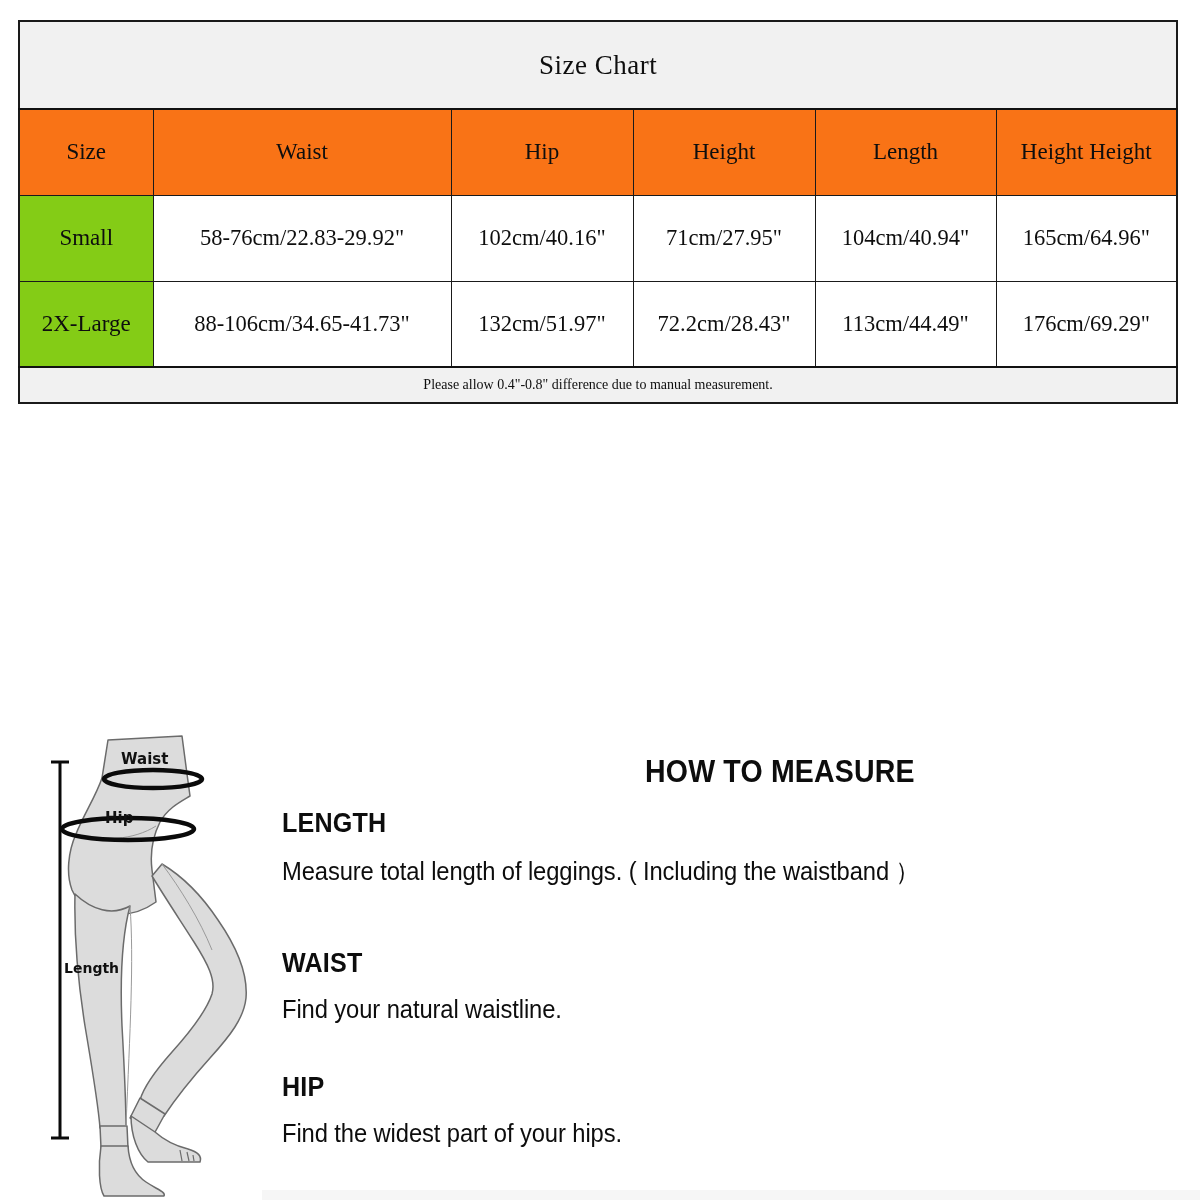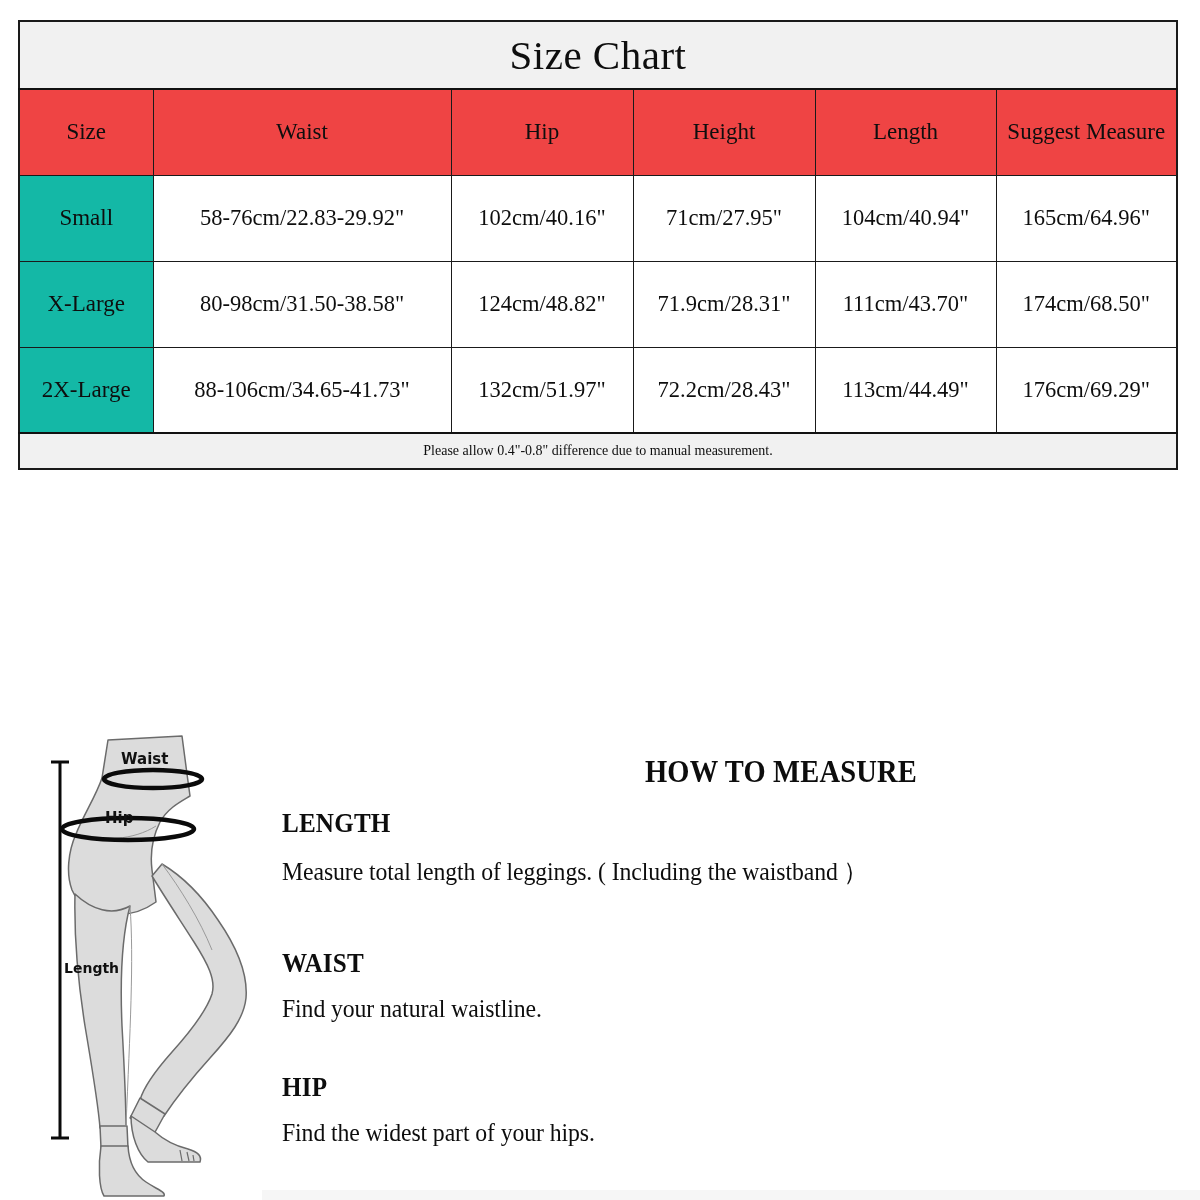--- a/index.html
+++ b/index.html
@@ -30,34 +30,34 @@
   #size-chart-table td {
     border: 1px solid #1a1a1a;
     text-align: center;
     vertical-align: middle;
     color: #0e0e0e;
     font-family: "Liberation Serif", "DejaVu Serif", serif;
   }
 
   .title-cell {
     background: #f1f1f1;
-    font-size: 41px;
-    height: 68px;
+    font-size: 27px;
+    height: 88px;
     letter-spacing: 0.5px;
     border-bottom: 2px solid #111 !important;
   }
 
   .head-cell {
-    background: #ef4444;
+    background: #f97316;
     font-size: 23px;
     height: 86px;
   }
 
   .size-cell {
-    background: #14b8a6;
+    background: #84cc16;
     font-size: 23px;
     height: 86px;
   }
 
   .data-cell {
     background: #ffffff;
     font-size: 22.5px;
     height: 86px;
     white-space: nowrap;
   }
@@ -109,21 +109,21 @@
   #label-hip   { left: 75px; top: 79px;  font-size: 15px; }
   #label-length{ left: 34px; top: 230px; font-size: 14px; }
 
   
   #measure-text {
     position: absolute;
     left: 282px;
     top: 0;
     width: 910px;
     height: 474px;
-    font-family: Liberation Serif, serif;
+    font-family: Liberation Sans, sans-serif;
     color: #0d0d0d;
   }
   #how-to-measure-title {
     position: absolute;
     left: 363px;
     top: 28px;
     font-size: 31px;
     font-weight: bold;
     letter-spacing: 0.2px;
     transform: scaleX(0.92);
@@ -176,38 +176,30 @@
   <tbody>
     <tr>
       <td class="title-cell" colspan="6">Size Chart</td>
     </tr>
     <tr>
       <td class="head-cell">Size</td>
       <td class="head-cell">Waist</td>
       <td class="head-cell">Hip</td>
       <td class="head-cell">Height</td>
       <td class="head-cell">Length</td>
-      <td class="head-cell">Suggest Measure</td>
+      <td class="head-cell">Height Height</td>
     </tr>
 
     <tr>
       <td class="size-cell">Small</td>
       <td class="data-cell">58-76cm/22.83-29.92"</td>
       <td class="data-cell">102cm/40.16"</td>
       <td class="data-cell">71cm/27.95"</td>
       <td class="data-cell">104cm/40.94"</td>
       <td class="data-cell">165cm/64.96"</td>
-    </tr>
-    <tr>
-      <td class="size-cell">X-Large</td>
-      <td class="data-cell">80-98cm/31.50-38.58"</td>
-      <td class="data-cell">124cm/48.82"</td>
-      <td class="data-cell">71.9cm/28.31"</td>
-      <td class="data-cell">111cm/43.70"</td>
-      <td class="data-cell">174cm/68.50"</td>
     </tr>
     <tr>
       <td class="size-cell">2X-Large</td>
       <td class="data-cell">88-106cm/34.65-41.73"</td>
       <td class="data-cell">132cm/51.97"</td>
       <td class="data-cell">72.2cm/28.43"</td>
       <td class="data-cell">113cm/44.49"</td>
       <td class="data-cell">176cm/69.29"</td>
     </tr>
 

